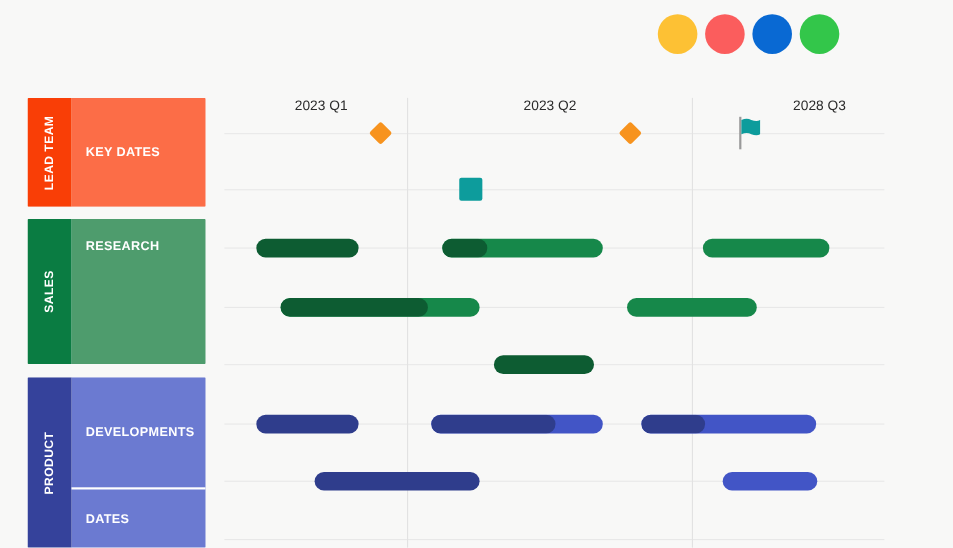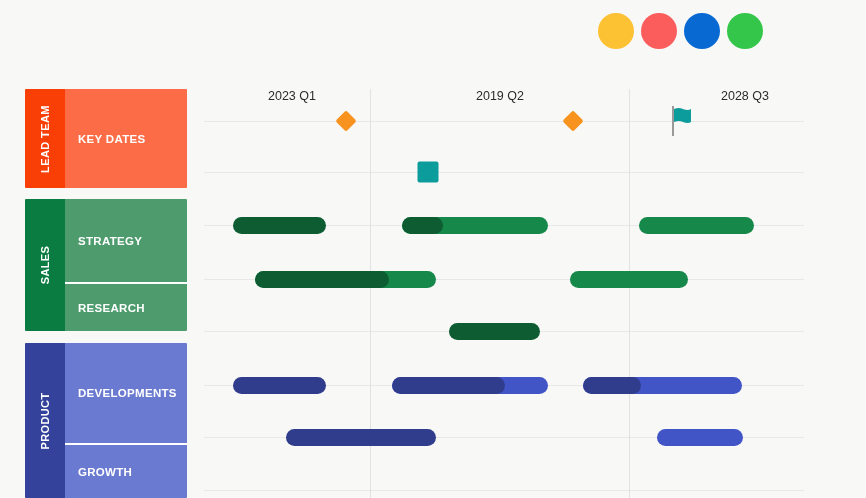--- a/index.html
+++ b/index.html
@@ -182,56 +182,53 @@
           <div class="cat-row" style="height: 99px;">
             <span class="cat-row-label">KEY DATES</span>
           </div>
         </div>
       </div>
       <div class="cat-group" style="top: 110px; height: 132px;">
         <div class="cat-spine" style="background: rgb(10, 124, 66);">
           <span class="cat-spine-label">SALES</span>
         </div>
         <div class="cat-rows" style="background: rgb(78, 156, 109);">
-          <div class="cat-row" style="height: 83px;">
-            <span class="cat-row-label">STRATEGY</span>
-          </div>
           <div class="cat-row" style="height: 49px;">
             <span class="cat-row-label">RESEARCH</span>
           </div>
         </div>
       </div>
       <div class="cat-group" style="top: 254px; height: 155px;">
         <div class="cat-spine" style="background: rgb(53, 66, 155);">
           <span class="cat-spine-label">PRODUCT</span>
         </div>
         <div class="cat-rows" style="background: rgb(107, 122, 209);">
           <div class="cat-row" style="height: 100px; text-align: center;">
             <span class="cat-row-label">DEVELOPMENTS</span>
           </div>
           <div class="cat-row" style="height: 55px;">
-            <span class="cat-row-label">GROWTH</span>
+            <span class="cat-row-label">DATES</span>
           </div>
         </div>
       </div>
     </div>
 
   <div id="plot">
       <div class="hgrid" style="top: 32px;"></div>
       <div class="hgrid" style="top: 83px;"></div>
       <div class="hgrid" style="top: 136px;"></div>
       <div class="hgrid" style="top: 190px;"></div>
       <div class="hgrid" style="top: 242px;"></div>
       <div class="hgrid" style="top: 296px;"></div>
       <div class="hgrid" style="top: 348px;"></div>
       <div class="hgrid" style="top: 401px;"></div>
       <div class="vgrid" style="left: 166px;"></div>
       <div class="vgrid" style="left: 425px;"></div>
       <div class="qlabel" style="left: 88px;">2023 Q1</div>
-      <div class="qlabel" style="left: 296px;">2019 Q2</div>
+      <div class="qlabel" style="left: 296px;">2023 Q2</div>
       <div class="qlabel" style="left: 541px;">2028 Q3</div>
       <div class="marker-diamond" style="left: 142px; top: 32px; background: rgb(247, 147, 30);"></div>
       <div class="marker-diamond" style="left: 369px; top: 32px; background: rgb(247, 147, 30);"></div>
       <div class="marker-flag" style="left: 476px; top: 32px;"><svg width="26" height="30" viewBox="0 0 26 30">
           <rect x="5" y="0" width="2" height="30" fill="#9a9a9a"></rect>
           <path d="M7 3 q5 -2 9 0 q5 2 8 0 l0 13 q-3 2 -8 0 q-4 -2 -9 0 z" fill="#0D9C9C"></path>
         </svg></div>
       <div class="marker-square" style="left: 224px; top: 83px; background: rgb(13, 156, 156);"></div>
       <div class="bar" style="left: 29px; width: 93px; top: 128px; background: rgb(13, 92, 50);"></div>
       <div class="bar" style="left: 198px; width: 146px; top: 128px; background: rgb(22, 136, 74);">

